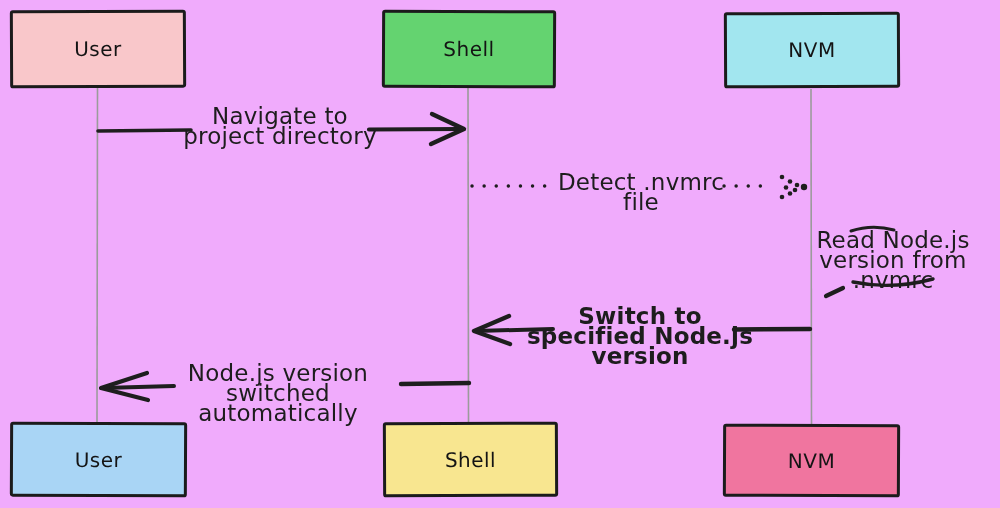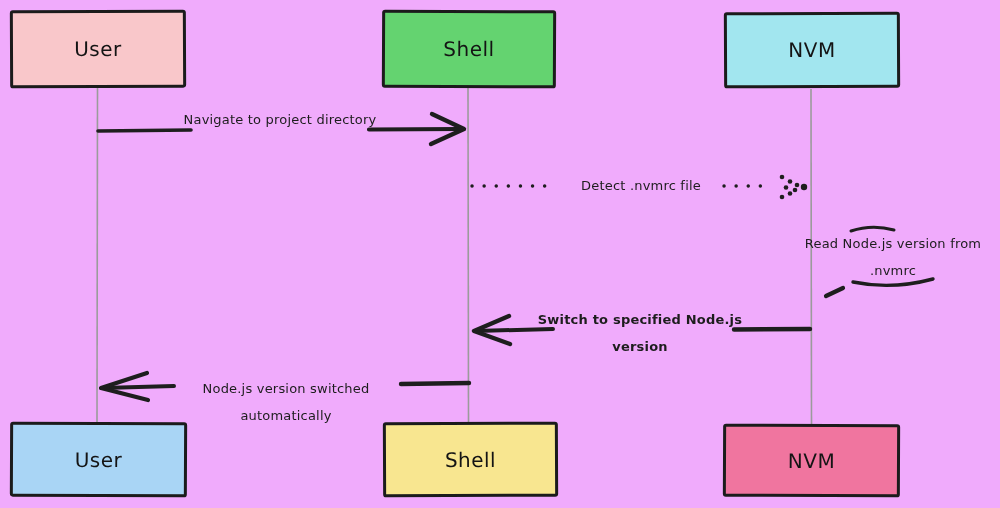--- a/index.html
+++ b/index.html
@@ -32,22 +32,22 @@
   }
   .actor-box .actor-label {
     font-size: 20px;
     color: #141414;
     letter-spacing: 0.5px;
   }
   .r1 { transform: rotate(-0.25deg); }
   .r2 { transform: rotate(0.25deg); }
   .msg-label {
     position: absolute;
-    font-size: 13px;
-    line-height: 27px;
+    font-size: 23px;
+    line-height: 20px;
     color: #1d1d1d;
     text-align: center;
     letter-spacing: 0.2px;
   }
 </style>
 </head>
 <body>
 
 <div class="stage">
 
@@ -124,15 +124,15 @@
   </div>
 
   <div class="msg-label" style="left:170px; top:106px; width:220px;">Navigate to project directory</div>
 
   <div class="msg-label" style="left:541px; top:172px; width:200px;">Detect .nvmrc file</div>
 
   <div class="msg-label" style="left:788px; top:230px; width:210px;">Read Node.js version from .nvmrc</div>
 
   <div class="msg-label" style="left:525px; top:306px; width:230px;font-weight:bold;">Switch to specified Node.js version</div>
 
-  <div class="msg-label" style="left:156px; top:363px; width:260px;margin-top:12px;">Node.js version switched automatically</div>
+  <div class="msg-label" style="left:148px; top:363px; width:260px;">Node.js version switched automatically</div>
 
 </div>
 
 </body></html>

